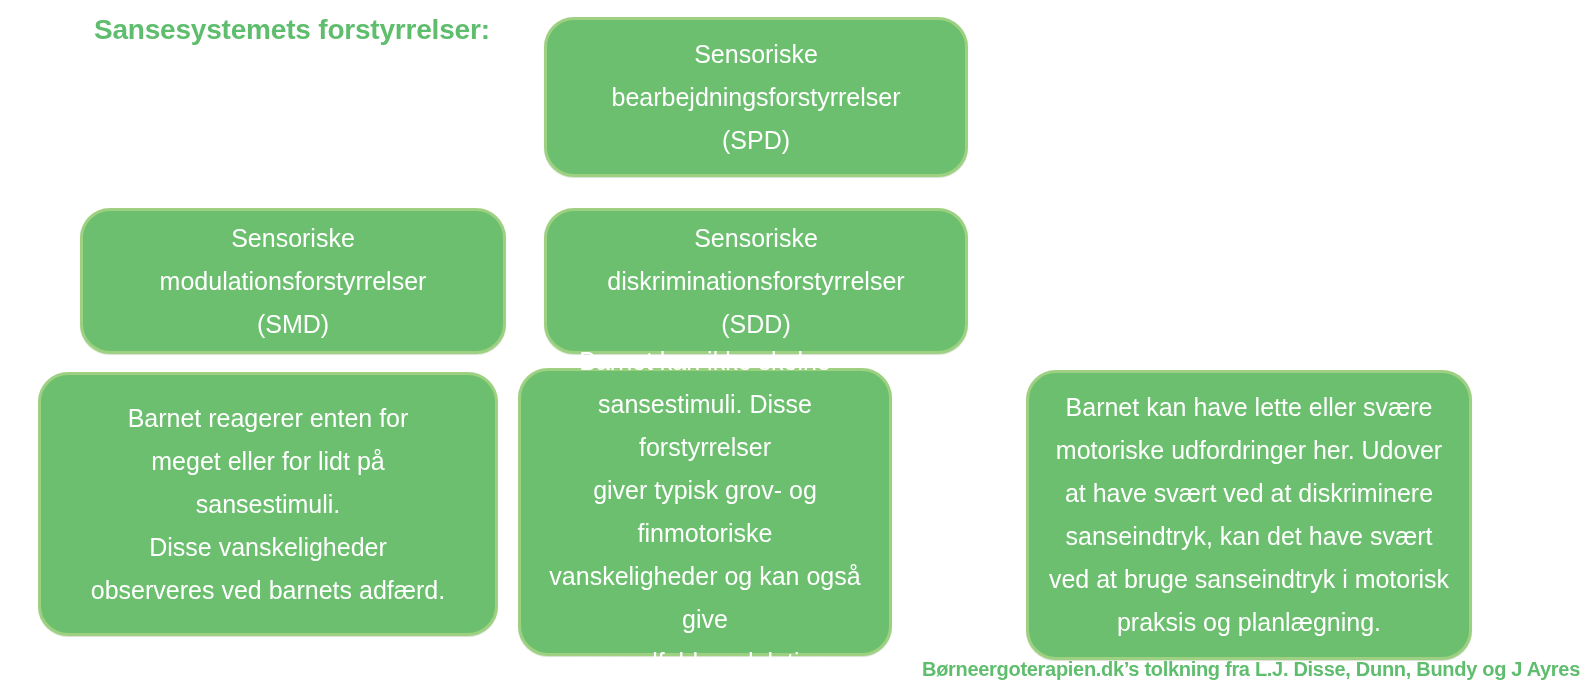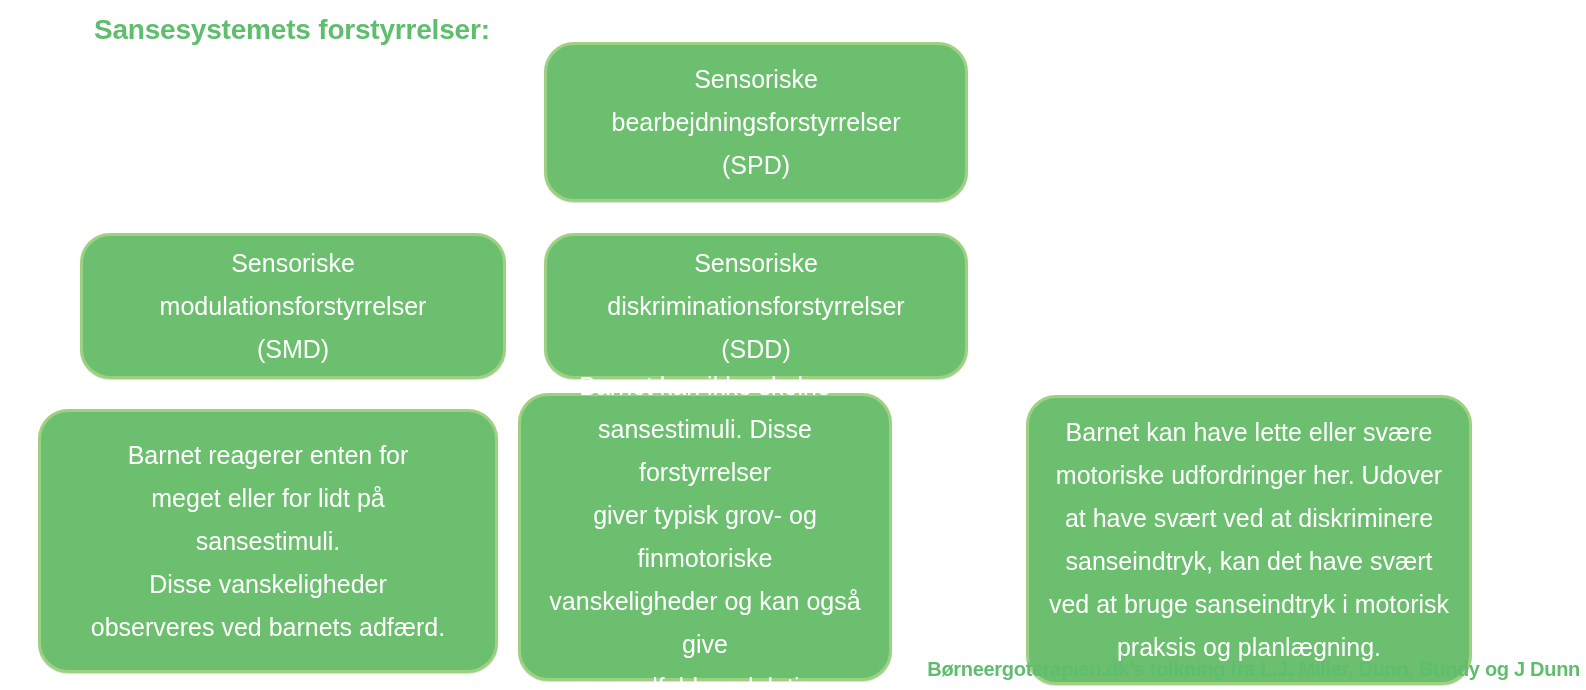--- a/index.html
+++ b/index.html
@@ -33,21 +33,20 @@
   }
   .box {
     position: absolute;
     background: var(--box-fill);
     border: 3px solid var(--box-border);
     border-radius: 30px;
     display: flex;
     align-items: center;
     justify-content: center;
     box-shadow: 0 1px 1px rgba(90,140,80,0.25);
-    margin-top: 25px;
   }
   .box-text {
     width: 100%;
     color: var(--box-text);
     text-align: center;
     white-space: pre-line;
     font-size: 25px;
     line-height: 43px;
     font-weight: 400;
     padding: 0 8px;
@@ -59,21 +58,21 @@
     font-size: 20px;
     font-weight: bold;
     color: var(--footer-text);
     letter-spacing: -0.3px;
   }
   
   .spd-box  { left: 544px; top: 17px;  width: 424px; height: 160px; }
   .smd-box  { left: 80px;  top: 208px; width: 426px; height: 146px; }
   .sdd-box  { left: 544px; top: 208px; width: 424px; height: 146px; }
   .smbd-box { left: 1007px;top: 208px; width: 424px; height: 146px; }
-  .smd-desc-box  { left: 38px;  top: 384px; width: 460px; height: 264px; }
+  .smd-desc-box  { left: 38px;  top: 372px; width: 460px; height: 264px; }
   .sdd-desc-box  { left: 518px; top: 368px; width: 374px; height: 288px; }
   .smbd-desc-box { left: 1026px;top: 370px; width: 446px; height: 290px; }
 </style>
 </head>
 <body>
 
 <div class="canvas">
 
   <div class="page-title">Sansesystemets forstyrrelser:</div>
 
@@ -114,15 +113,15 @@
 
   <div class="box smbd-desc-box">
     <div class="box-text">Barnet kan have lette eller svære
 motoriske udfordringer her. Udover
 at have svært ved at diskriminere
 sanseindtryk, kan det have svært
 ved at bruge sanseindtryk i motorisk
 praksis og planlægning.</div>
   </div>
 
-  <div class="footer-note">Børneergoterapien.dk’s tolkning fra L.J. Miller, Dunn, Bundy og J Dunn</div>
+  <div class="footer-note">Børneergoterapien.dk’s tolkning fra L.J. Disse, Dunn, Bundy og J Ayres</div>
 
 </div>
 
 </body></html>

